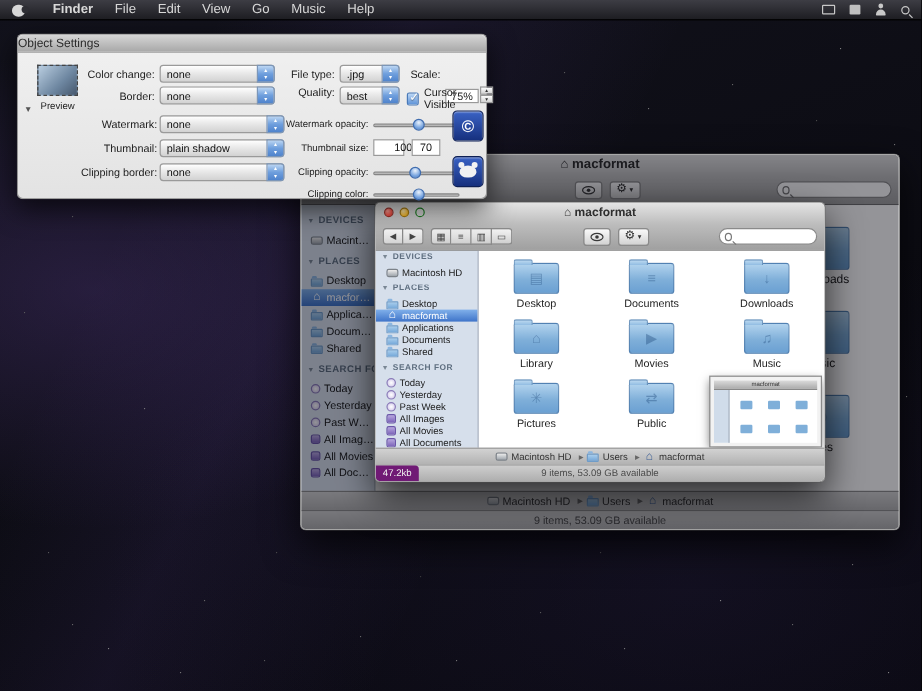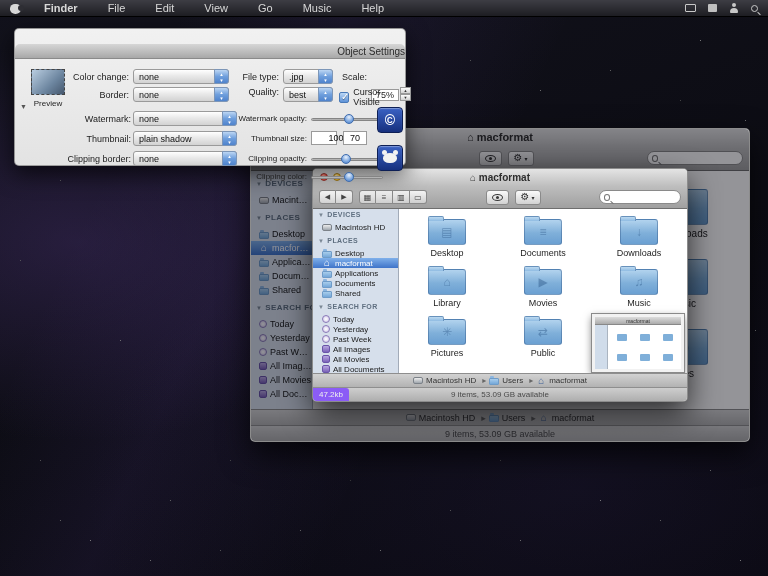--- a/index.html
+++ b/index.html
@@ -20,39 +20,39 @@
     150px 560px #888,60px 520px #777,20px 260px #666,740px 560px #999,680px 100px #555,
     350px 480px #444,500px 460px #555;}
 
   
   .menubar{position:absolute;top:0;left:0;right:0;height:17px;z-index:50;display:flex;align-items:center;
     background:linear-gradient(#3d3d44,#1d1d22);border-bottom:1px solid #000;color:#d8d8d8;font-size:11px;}
   .apple{width:11px;height:12px;position:relative;margin:0 14px 0 10px;}
   .apple::before{content:"";position:absolute;left:0;top:2px;width:11px;height:10px;background:#d8d8d8;
     border-radius:45% 45% 48% 48%;}
   .apple::after{content:"";position:absolute;right:-3px;top:3px;width:6px;height:6px;background:#2e2e34;border-radius:50%;}
-  .menu-left{display:flex;align-items:center;gap:12px;}
+  .menu-left{display:flex;align-items:center;gap:0;}
   .menu-item{padding:0 9px;line-height:17px;}
   .menu-item:first-of-type{font-weight:bold;}
   .menu-right{margin-left:auto;display:flex;align-items:center;gap:12px;margin-right:10px;}
   .mi-display{width:11px;height:8px;border:1px solid #c8c8c8;border-radius:1px;}
   .mi-extra{width:9px;height:8px;background:#c0c0c0;border-radius:1px;}
   .user-ic{width:10px;height:11px;position:relative;}
   .user-ic::before{content:"";position:absolute;left:3px;top:0;width:4px;height:4px;border-radius:50%;background:#c8c8c8;}
   .user-ic::after{content:"";position:absolute;left:1px;top:5px;width:8px;height:5px;border-radius:4px 4px 1px 1px;background:#c8c8c8;}
   .mag{width:7px;height:7px;border:1px solid #c8c8c8;border-radius:50%;position:relative;}
   .mag::after{content:"";position:absolute;width:4px;height:1px;background:#c8c8c8;transform:rotate(45deg);left:5px;top:7px;}
 
   
   .dialog{position:absolute;left:14px;top:28px;width:392px;height:138px;z-index:40;border-radius:5px;
     box-shadow:0 8px 22px rgba(0,0,0,0.65);background:linear-gradient(#f1f1f1,#e3e3e3);
     border:1px solid rgba(0,0,0,0.35);font-size:9px;color:#1c1c1c;}
   .dlg-titlebar{height:15px;border-radius:5px 5px 0 0;background:linear-gradient(#d6d6d6,#a8a8a8);
-    border-bottom:1px solid #8a8a8a;display:flex;align-items:center;justify-content:flex-end;
-    font-size:10px;color:#2a2a2a;margin-top:15px;}
+    border-bottom:1px solid #8a8a8a;display:flex;align-items:center;justify-content:flex-start;
+    font-size:10px;color:#2a2a2a;}
   .dlg-body{position:relative;height:122px;}
   .dlg-label{position:absolute;text-align:right;white-space:nowrap;color:#1c1c1c;}
   .disc-tri{position:absolute;left:5px;top:44px;font-size:7px;color:#555;}
   .preview-box{position:absolute;left:16px;top:10px;width:34px;height:26px;border:1px dashed #444;
     background:linear-gradient(135deg,#b9cde0,#6d86a0 60%,#46586e);}
   .preview-label{position:absolute;left:10px;top:40px;width:46px;text-align:center;font-size:8px;color:#222;}
   .popup{position:absolute;height:15px;background:linear-gradient(#ffffff,#e9e9e9 45%,#d2d2d2);
     border:1px solid #9a9a9a;border-radius:3px;display:flex;align-items:center;
     padding:0 16px 0 5px;font-size:9px;color:#111;}
   .popup::after{content:"";position:absolute;right:-1px;top:-1px;bottom:-1px;width:13px;
@@ -193,21 +193,21 @@
   
   .shot-frame{position:absolute;right:3px;bottom:1px;width:92px;height:58px;background:#fff;
     border:3px solid #f2f2f2;outline:1px solid #8a8a8a;box-shadow:0 3px 8px rgba(0,0,0,0.55);z-index:6;}
   .shot-titlebar{height:8px;background:linear-gradient(#dcdcdc,#ababab);border-bottom:1px solid #888;
     font-size:5px;line-height:8px;text-align:center;color:#333;overflow:hidden;}
   .shot-body{display:flex;height:44px;}
   .shot-side{width:13px;background:#d0dcea;border-right:1px solid #aab4c0;}
   .shot-content{flex:1;display:grid;grid-template-columns:repeat(3,1fr);padding:3px;gap:2px;}
   .shot-folder{width:10px;height:7px;background:#7fafd9;border-radius:1px;margin:auto;}
 
-  .size-badge{position:absolute;left:0;bottom:0;z-index:30;background:#8b5cf6;color:#efefef;
+  .size-badge{position:absolute;left:0;bottom:0;z-index:30;background:#701a75;color:#efefef;
     font-size:8px;padding:2px 6px;border-radius:0 3px 0 0;}
 </style>
 </head>
 <body>
 
 <div class="desktop">
   <div class="stars"></div>
 
   <div class="menubar">
     <span class="apple"></span>

